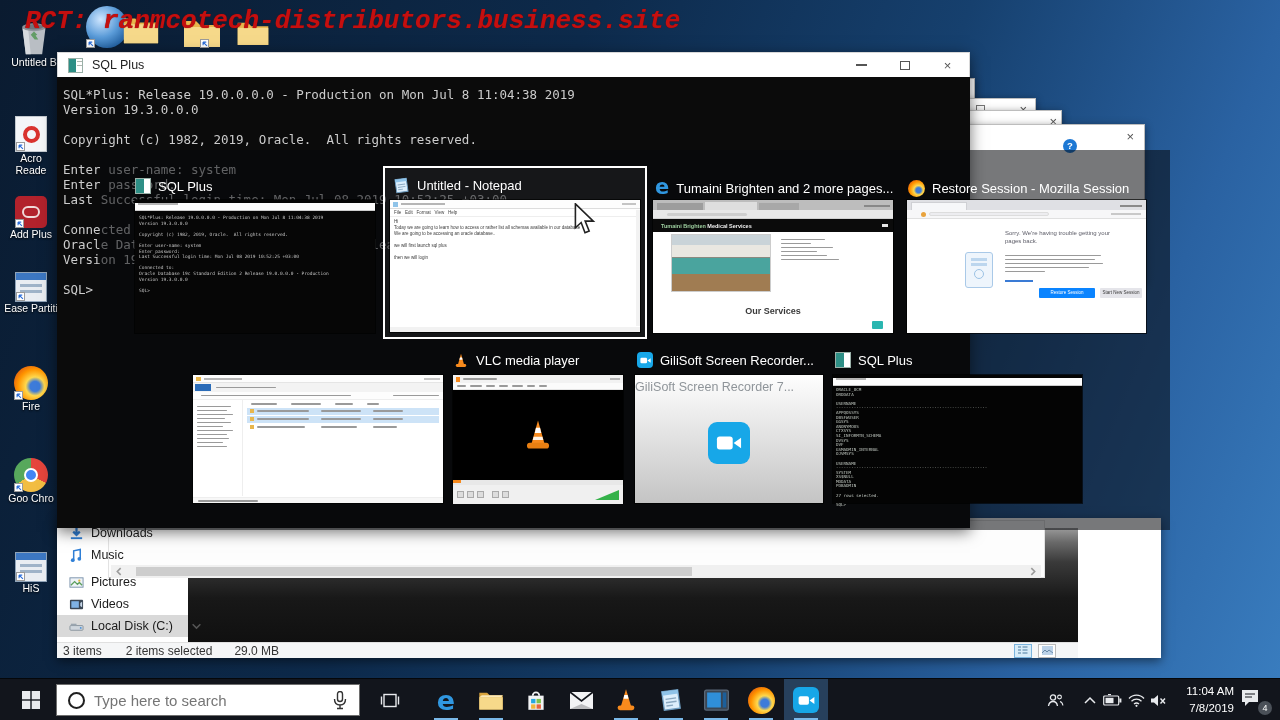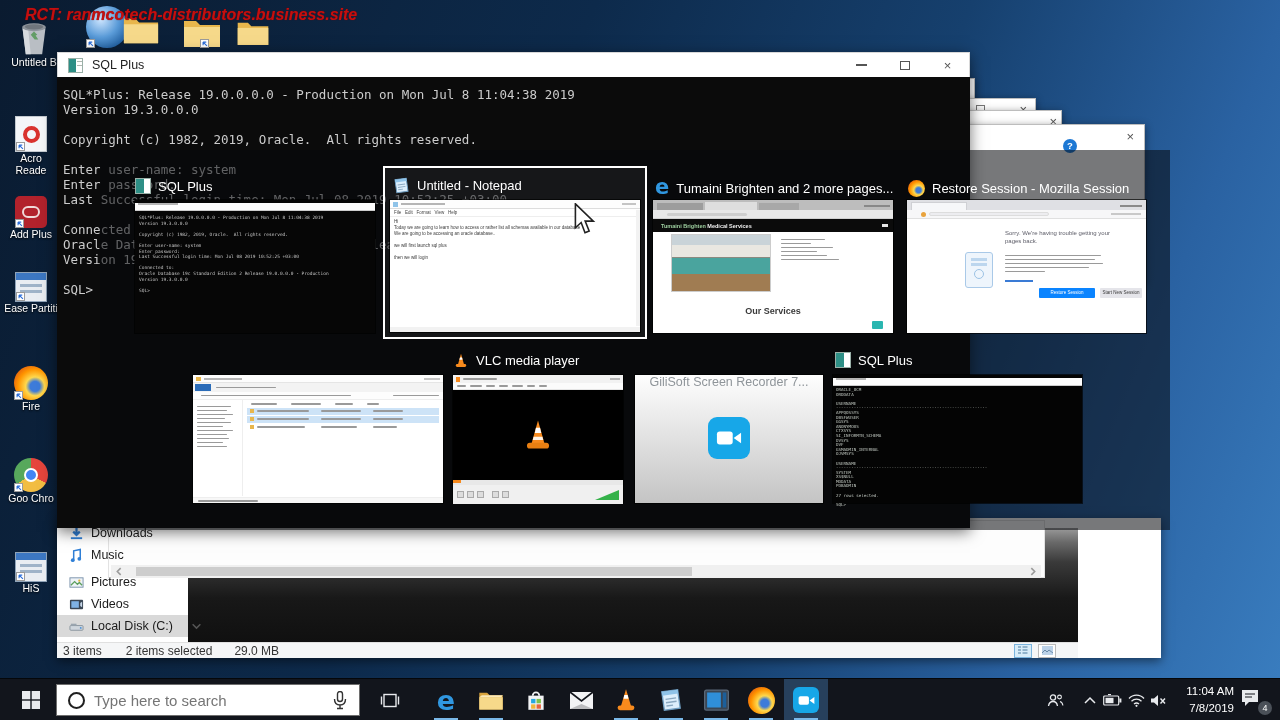--- a/index.html
+++ b/index.html
@@ -144,21 +144,21 @@
       <div style="position:absolute;left:4px;top:17px;width:22px;height:3px;background:#9fb3c8"></div>
       <div class="shortcut-badge">
           <svg width="7" height="7" viewBox="0 0 10 10">
             <path d="M8.5 8.5 L3 3 M3 3h4.5M3 3v4.5" stroke="#2a6dd9" stroke-width="1.6" fill="none"></path>
           </svg>
         </div>
     </div>
     <div class="ico-label" style="width:54px;height:13px">HiS</div>
   </div>
 
-  <div class="a" style="left:25px;top:6px;z-index:3;font-family:Liberation Sans, sans-serif;font-style:italic;font-weight:bold;font-size:16px;color:#c40f0f;text-shadow:0 0 1px #7a0000">RCT: ranmcotech-distributors.business.site</div>
+  <div class="a" style="left:25px;top:6px;z-index:3;font-family:Liberation Mono, monospace;font-style:italic;font-weight:bold;font-size:26px;color:#c40f0f;text-shadow:0 0 1px #7a0000">RCT: ranmcotech-distributors.business.site</div>
 
   <div class="a" style="left:57px;top:518px;width:1104px;height:140px;background:#fff;z-index:4;box-shadow:0 3px 10px rgba(0,0,0,.5)">
 
     <div class="a" style="left:131px;top:10px;width:890px;height:114px;background:linear-gradient(#9a9a9a 0,#6a6a6a 14px,#3a3a3a 34px,#181818 70px,#101010 100%)"></div>
 
     <div class="a" style="left:51px;top:2px;width:937px;height:58px;background:#fdfdfd;border:1px solid #e2e2e2">
       <div class="a" style="left:2px;top:44px;width:930px;height:13px;background:#f0f0f0;display:flex;align-items:center">
         <svg width="10" height="9" style="margin-left:3px" viewBox="0 0 8 8">
             <path d="M5.5 1 L2.5 4 L5.5 7" stroke="#9a9a9a" stroke-width="1.4" fill="none"></path>
           </svg>
@@ -533,22 +533,33 @@
       <div style="width:7px;height:7px;border:1px solid #aaa;background:#ddd"></div>
       <div style="width:7px;height:7px;border:1px solid #aaa;background:#ddd"></div>
       <div style="width:7px;height:7px;border:1px solid #aaa;background:#ddd;margin-left:5px"></div>
       <div style="width:7px;height:7px;border:1px solid #aaa;background:#ddd"></div>
       <svg width="24" height="10" style="margin-left:auto" viewBox="0 0 24 10">
           <polygon points="0,10 24,0 24,10" fill="#35b24a"></polygon>
         </svg>
     </div>
   </div>
 
+  <div class="a" style="left:637px;top:350px;z-index:20">
+    <div class="sw-label" style="width:188px">
+      <div style="width:16px;height:16px;border-radius:4px;background:#17a7e8;display:flex;align-items:center;justify-content:center">
+        <svg width="11" height="9" viewBox="0 0 14 10">
+            <rect x="0.5" y="1.5" width="8.5" height="7" rx="1.5" fill="#fff"></rect>
+            <polygon points="9.5,5 13.5,2.2 13.5,7.8" fill="#fff"></polygon>
+          </svg>
+      </div>
+      <span>GiliSoft Screen Recorder...</span>
+    </div>
+  </div>
   <div class="thumb" style="left:635px;top:375px;width:188px;height:128px;background:linear-gradient(#fefefe,#c4c4c4);z-index:20">
-    <div style="text-align:center;font-size:12.5px;color:#8f959a;white-space:nowrap;overflow:hidden">GiliSoft Screen Recorder 7...</div>
+    <div style="text-align:left;padding-top:5px;font-size:12.5px;color:#8f959a;white-space:nowrap;overflow:hidden">GiliSoft Screen Recorder 7...</div>
     <div style="width:42px;height:42px;border-radius:9px;background:#17a7e8;margin:28px auto 0;display:flex;align-items:center;justify-content:center">
       <svg width="26" height="20" viewBox="0 0 14 10">
           <rect x="0.5" y="1.5" width="8.5" height="7" rx="1.5" fill="#fff"></rect>
           <polygon points="9.5,5 13.5,2.2 13.5,7.8" fill="#fff"></polygon>
         </svg>
     </div>
   </div>
 
   <div class="a" style="left:835px;top:350px;z-index:20">
     <div class="sw-label" style="width:240px">

